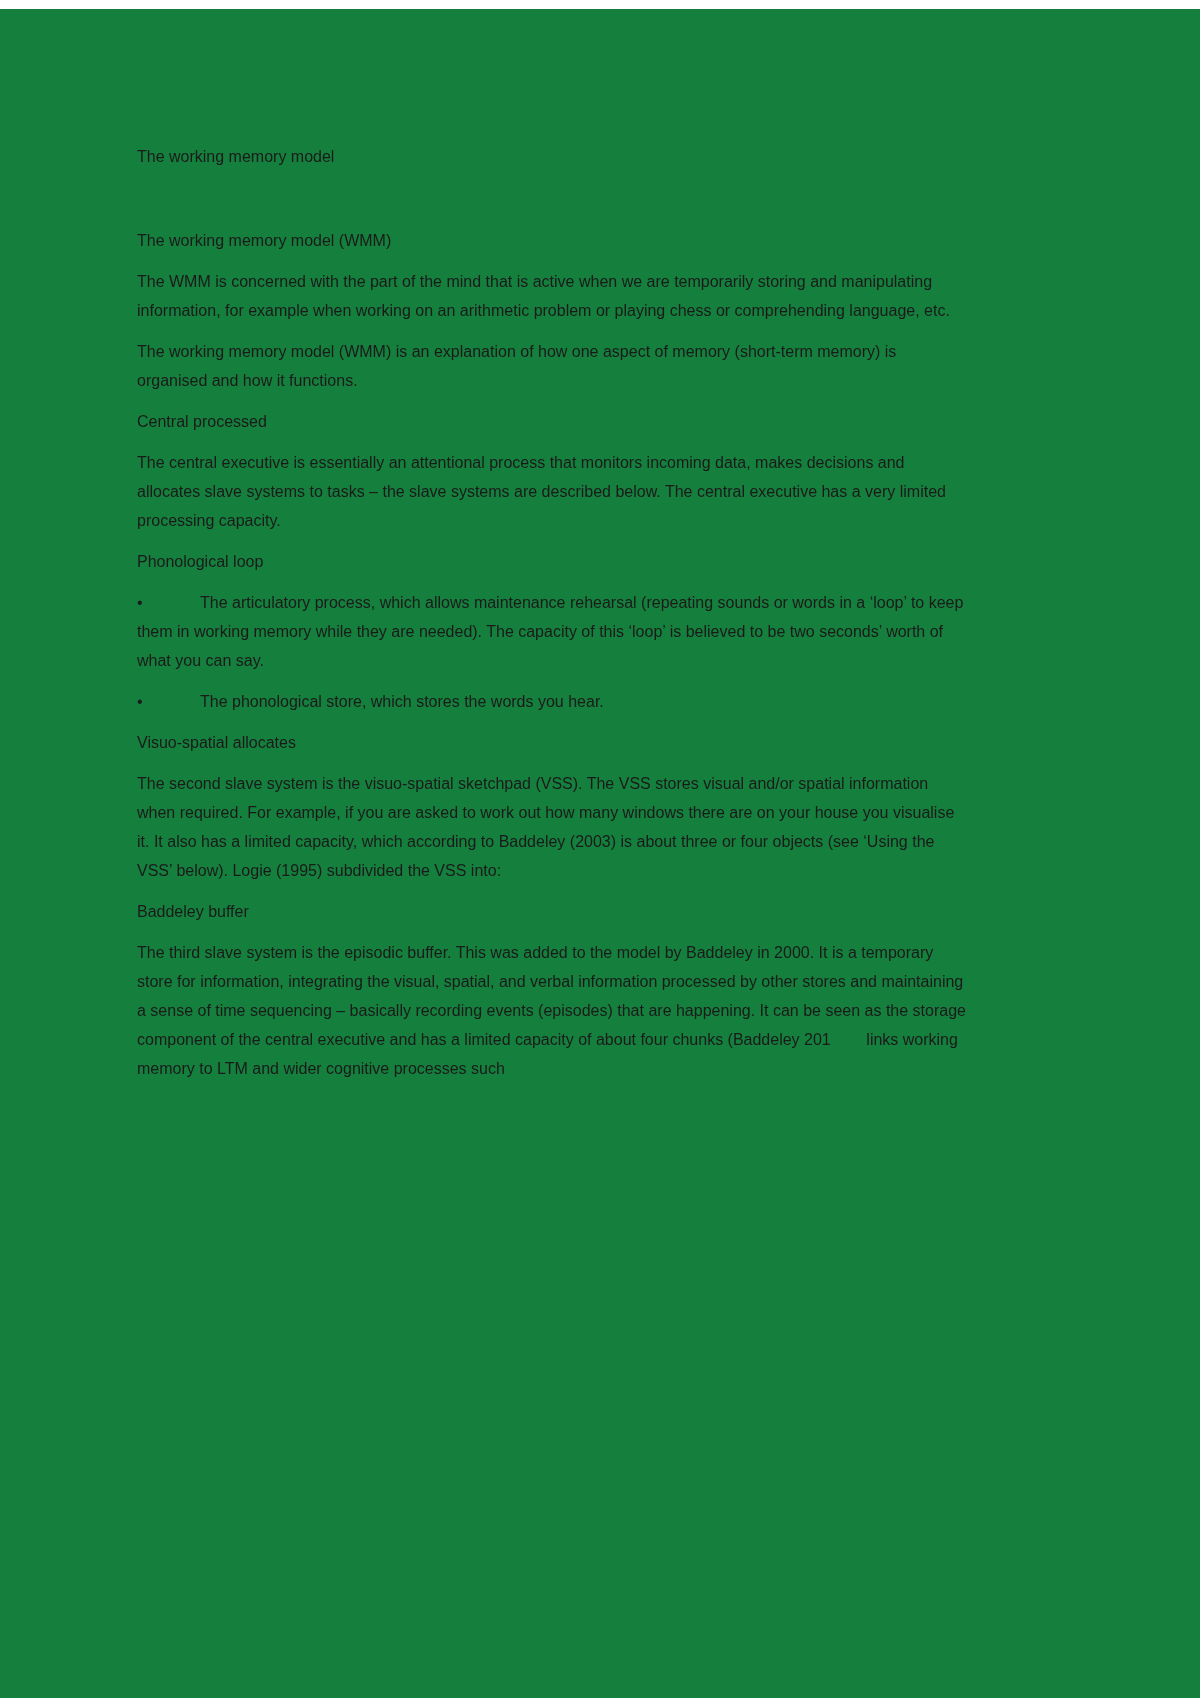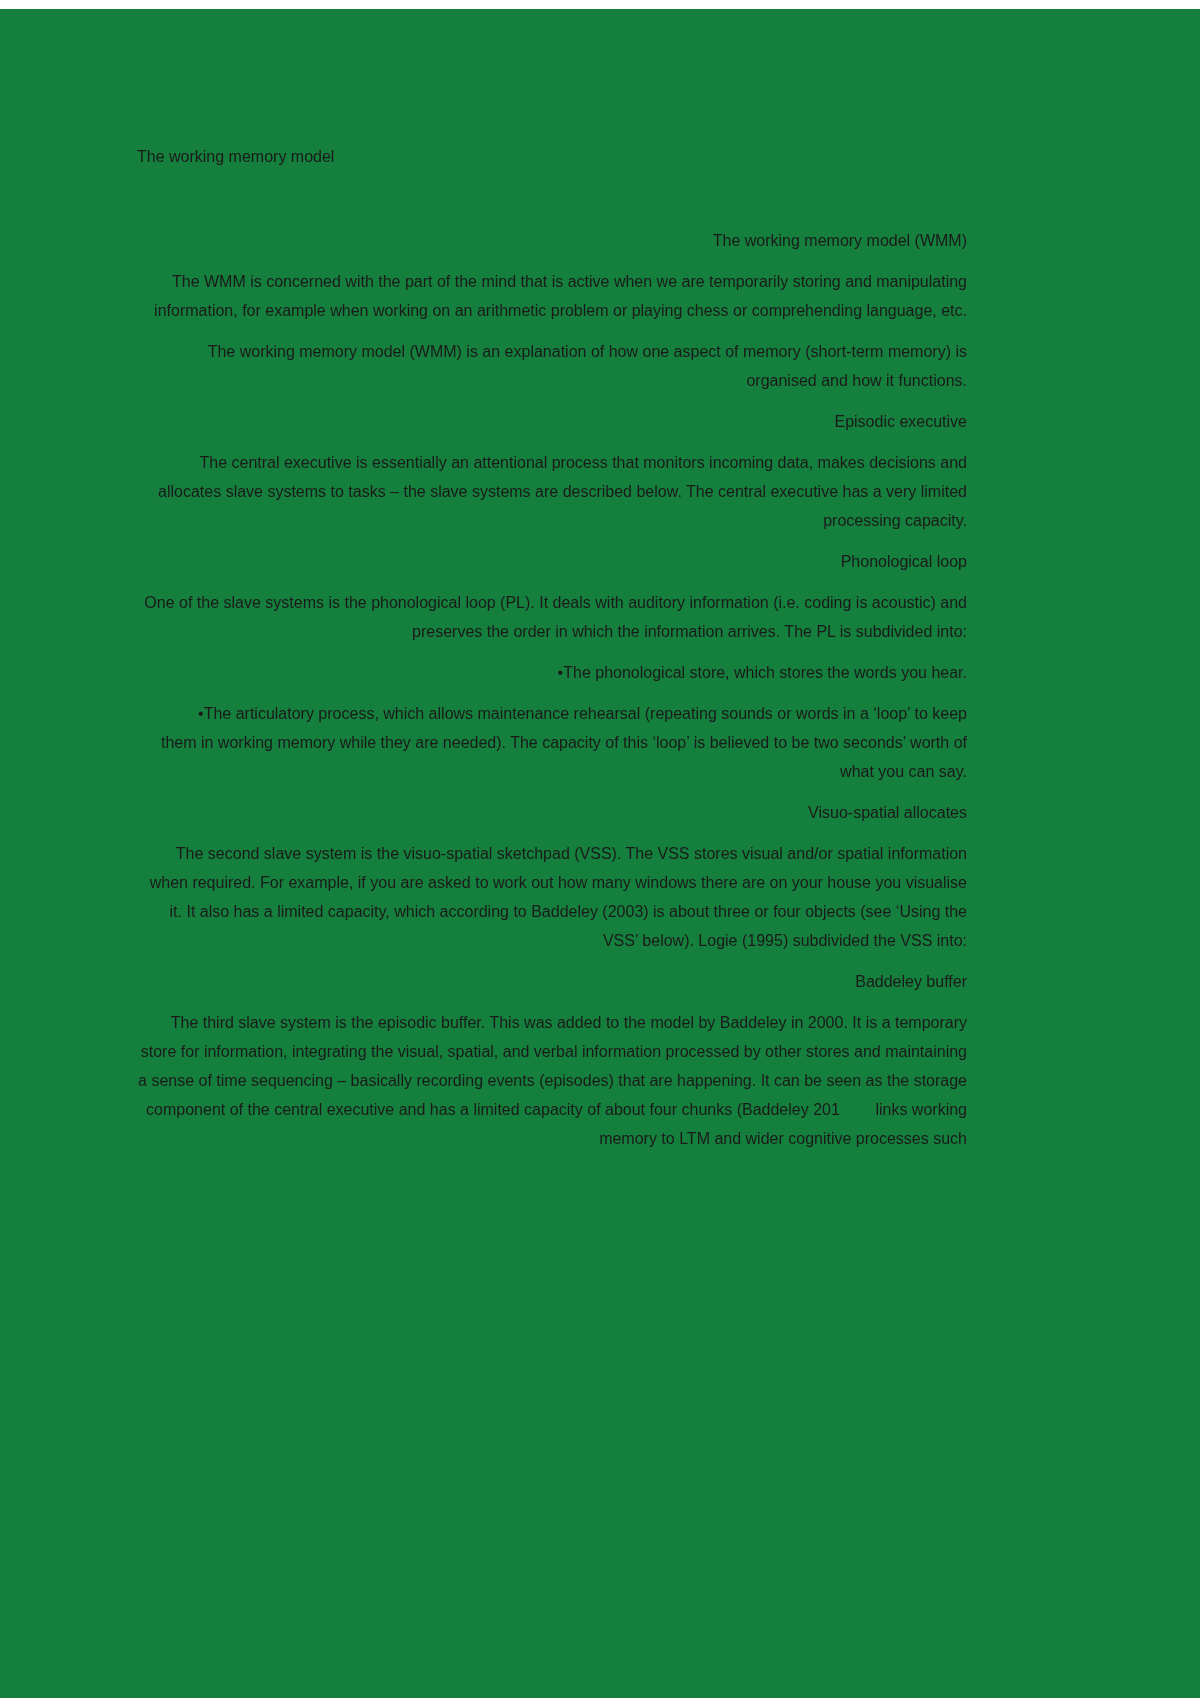--- a/index.html
+++ b/index.html
@@ -18,21 +18,20 @@
     font-family: "Liberation Sans", "DejaVu Sans", sans-serif;
     color: #1a1a1a;
     overflow: hidden;
   }
   .para {
     margin: 0 0 12px 0;
     font-size: 16px;
     line-height: 29px;
     font-weight: 400;
     white-space: pre-wrap;
-    text-align: right;
   }
   .doc-title {
     margin: 0 0 55px 0;
     font-size: 16px;
     line-height: 29px;
     font-weight: 400;
   }
   .bullet .bullet-glyph {
     display: inline-block;
     width: 63px;
@@ -46,31 +45,30 @@
 
   <p class="doc-title">The working memory model</p>
 
   <p class="para heading">The working memory model (WMM)</p>
 
   <p class="para">The WMM is concerned with the part of the mind that is active when we are temporarily storing and manipulating information, for example when working on an arithmetic problem or playing chess or comprehending language, etc.</p>
 
   <p class="para">The working memory model (WMM) is an explanation of how one aspect of memory (short-term memory) is organised and how it functions.</p>
 
 
-  <p class="para heading">Episodic executive</p>
+  <p class="para heading">Central processed</p>
 
   <p class="para">The central executive is essentially an attentional process that monitors incoming data, makes decisions and allocates slave systems to tasks – the slave systems are described below. The central executive has a very limited processing capacity.</p>
 
   <p class="para heading">Phonological loop</p>
 
-  <p class="para">One of the slave systems is the phonological loop (PL). It deals with auditory information (i.e. coding is acoustic) and preserves the order in which the information arrives. The PL is subdivided into:</p>
+
+  <p class="para bullet"><span class="bullet-glyph">•</span><span>The articulatory process, which allows maintenance rehearsal (repeating sounds or words in a ‘loop’ to keep them in working memory while they are needed). The capacity of this ‘loop’ is believed to be two seconds’ worth of what you can say.</span></p>
 
   <p class="para bullet"><span class="bullet-glyph">•</span><span>The phonological store, which stores the words you hear.</span></p>
-
-  <p class="para bullet"><span class="bullet-glyph">•</span><span>The articulatory process, which allows maintenance rehearsal (repeating sounds or words in a ‘loop’ to keep them in working memory while they are needed). The capacity of this ‘loop’ is believed to be two seconds’ worth of what you can say.</span></p>
 
   <p class="para heading">Visuo-spatial allocates</p>
 
   <p class="para">The second slave system is the visuo-spatial sketchpad (VSS). The VSS stores visual and/or spatial information when required. For example, if you are asked to work out how many windows there are on your house you visualise it. It also has a limited capacity, which according to Baddeley (2003) is about three or four objects (see ‘Using the VSS’ below). Logie (1995) subdivided the VSS into:</p>
 
 
 
   <p class="para heading">Baddeley buffer</p>
 
   <p class="para">The third slave system is the episodic buffer. This was added to the model by Baddeley in 2000. It is a temporary store for information, integrating the visual, spatial, and verbal information processed by other stores and maintaining a sense of time sequencing – basically recording events (episodes) that are happening. It can be seen as the storage component of the central executive and has a limited capacity of about four chunks (Baddeley 201        links working memory to LTM and wider cognitive processes such</p>

